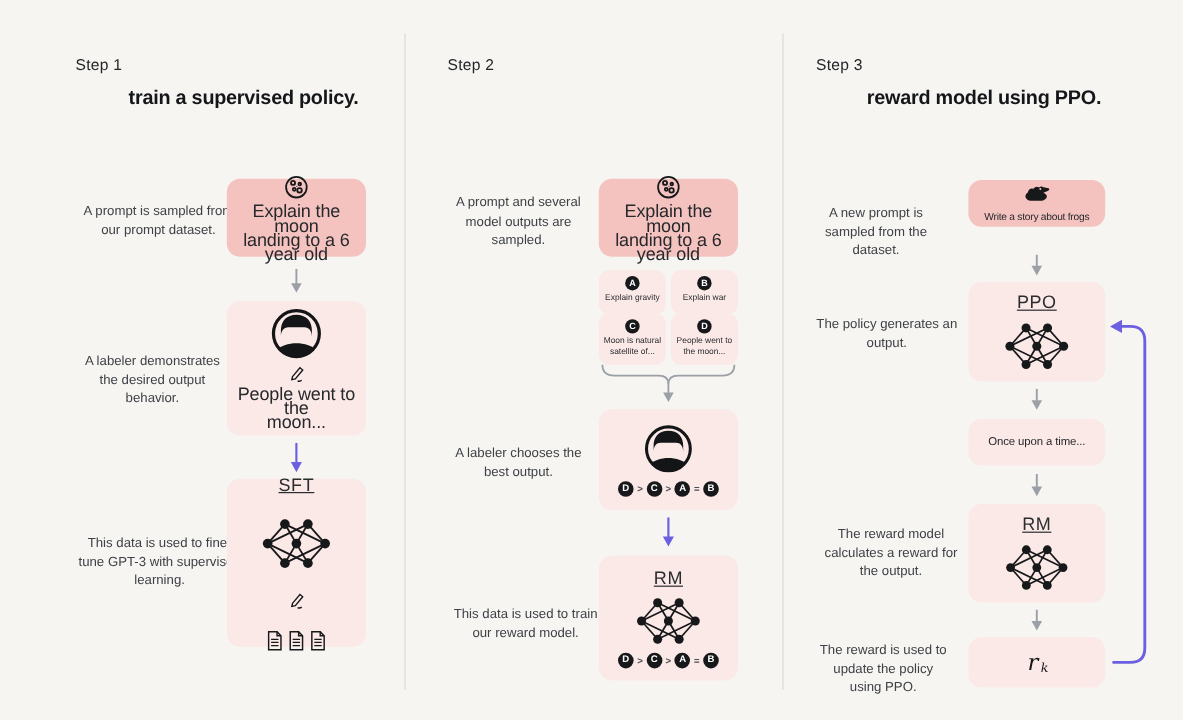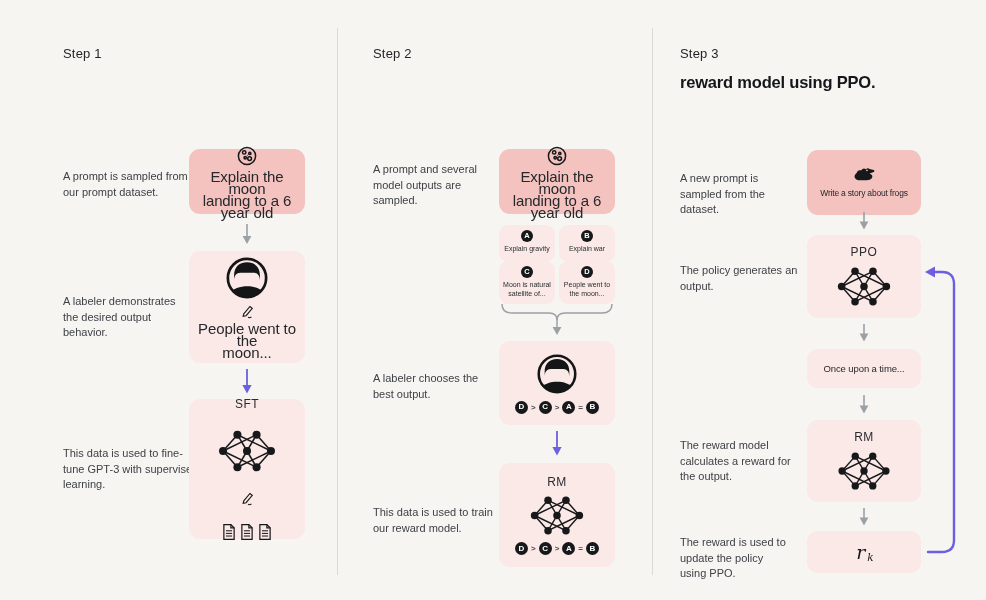--- a/index.html
+++ b/index.html
@@ -2,29 +2,29 @@
 <html><head>
 <meta charset="utf-8">
 <style>
   html,body{margin:0;padding:0;}
   body{
     width:986px;height:600px;position:relative;overflow:hidden;
     background:#f6f5f2;
     font-family:"Liberation Sans", sans-serif;
     color:#17181a;
   }
-  .abs{position:absolute;}
+  .abs{position:absolute;text-align:center;}
   .step-label{font-size:13px;color:#232528;letter-spacing:.2px;}
   .title{font-size:16.5px;font-weight:bold;color:#141619;line-height:21.5px;letter-spacing:-0.2px;}
   .ann{font-size:11px;color:#3e4146;line-height:15.5px;}
   .card{background:#fbe9e7;border-radius:11px;display:flex;flex-direction:column;
         align-items:center;justify-content:center;text-align:center;}
   .card.dark{background:#f4c3c0;}
   .card-text{font-size:15px;line-height:12px;color:#26282b;letter-spacing:-0.1px;padding:0 6px;}
-  .model-label{font-size:12px;color:#2a2c2f;letter-spacing:.5px;}
+  .model-label{font-size:15px;color:#2a2c2f;letter-spacing:.5px;text-decoration:underline;}
   .mini{background:#fbe9e7;border-radius:9px;position:absolute;display:flex;flex-direction:column;
         align-items:center;padding-top:5px;gap:3px;text-align:center;}
   .badge{width:12px;height:12px;border-radius:50%;background:#17181a;color:#fff;font-size:7.5px;
          font-weight:bold;display:flex;align-items:center;justify-content:center;line-height:1;}
   .mini-text{font-size:7px;line-height:8.5px;color:#2a2c2f;padding:0 3px;}
   .rank{display:flex;align-items:center;gap:3px;}
   .rank .badge{width:13px;height:13px;font-size:8px;}
   .rank .sep{font-size:8px;color:#4a4d52;font-weight:bold;}
   .divider{position:absolute;width:1px;background:#dcdad6;top:28px;height:547px;}
   .rk{font-family:"DejaVu Serif", serif;font-style:italic;font-size:19px;color:#141619;}
@@ -33,20 +33,21 @@
   svg{display:block;}
 </style>
 </head>
 <body>
 
 <div class="divider" style="left:337px"></div>
 <div class="divider" style="left:652px"></div>
 
 <div class="abs step-label" style="left:63px;top:46px">Step 1</div>
 <div class="abs title" style="left:63px;top:72px;width:280px">
+  <div>train a supervised policy.</div>
 </div>
 
 <div class="abs ann" style="left:63px;top:169px;width:138px">A prompt is sampled from our prompt dataset.</div>
 
 <div class="abs card dark" style="left:189px;top:149px;width:116px;height:65px;gap:3px">
   <span>
     <svg width="24" height="24" viewBox="0 0 24 24" fill="none" stroke="#17181a" stroke-width="1.5">
       <circle cx="12" cy="12" r="8.6"></circle>
       <circle cx="9.2" cy="8.4" r="1.7"></circle>
       <circle cx="14.8" cy="9.4" r="1.1"></circle>
@@ -304,21 +305,21 @@
   </div>
 </div>
 
 <div class="abs step-label" style="left:680px;top:46px">Step 3</div>
 <div class="abs title" style="left:680px;top:72px;width:280px">
   <div>reward model using PPO.</div>
 </div>
 
 <div class="abs ann" style="left:680px;top:171px;width:100px">A new prompt is sampled from the dataset.</div>
 
-<div class="abs card dark" style="left:807px;top:150px;width:114px;height:65px;gap:4px">
+<div class="abs card dark" style="left:807px;top:150px;width:114px;height:39px;gap:4px">
   <span>
     <svg width="24" height="17" viewBox="0 0 26 18">
       <path d="M4 14 Q1 10.5 5 7.5 Q6 3.5 10 4.5 Q12 1.5 15 3.2 Q17 1.5 19 3 L23.5 4 Q25.5 5 22.8 6.5 L19 8 Q23.5 10 21.5 13 Q19.5 15.8 14 15.2 L7 15.2 Q5 15.2 4 14 Z" fill="#17181a"></path>
       <circle cx="16.2" cy="4.6" r="0.9" fill="#f4c3c0"></circle>
     </svg>
   </span>
   <div class="card-text" style="font-size:8.5px;letter-spacing:-0.2px">Write a story about frogs</div>
 </div>
 
 <span class="abs" style="left:858px;top:212px">

